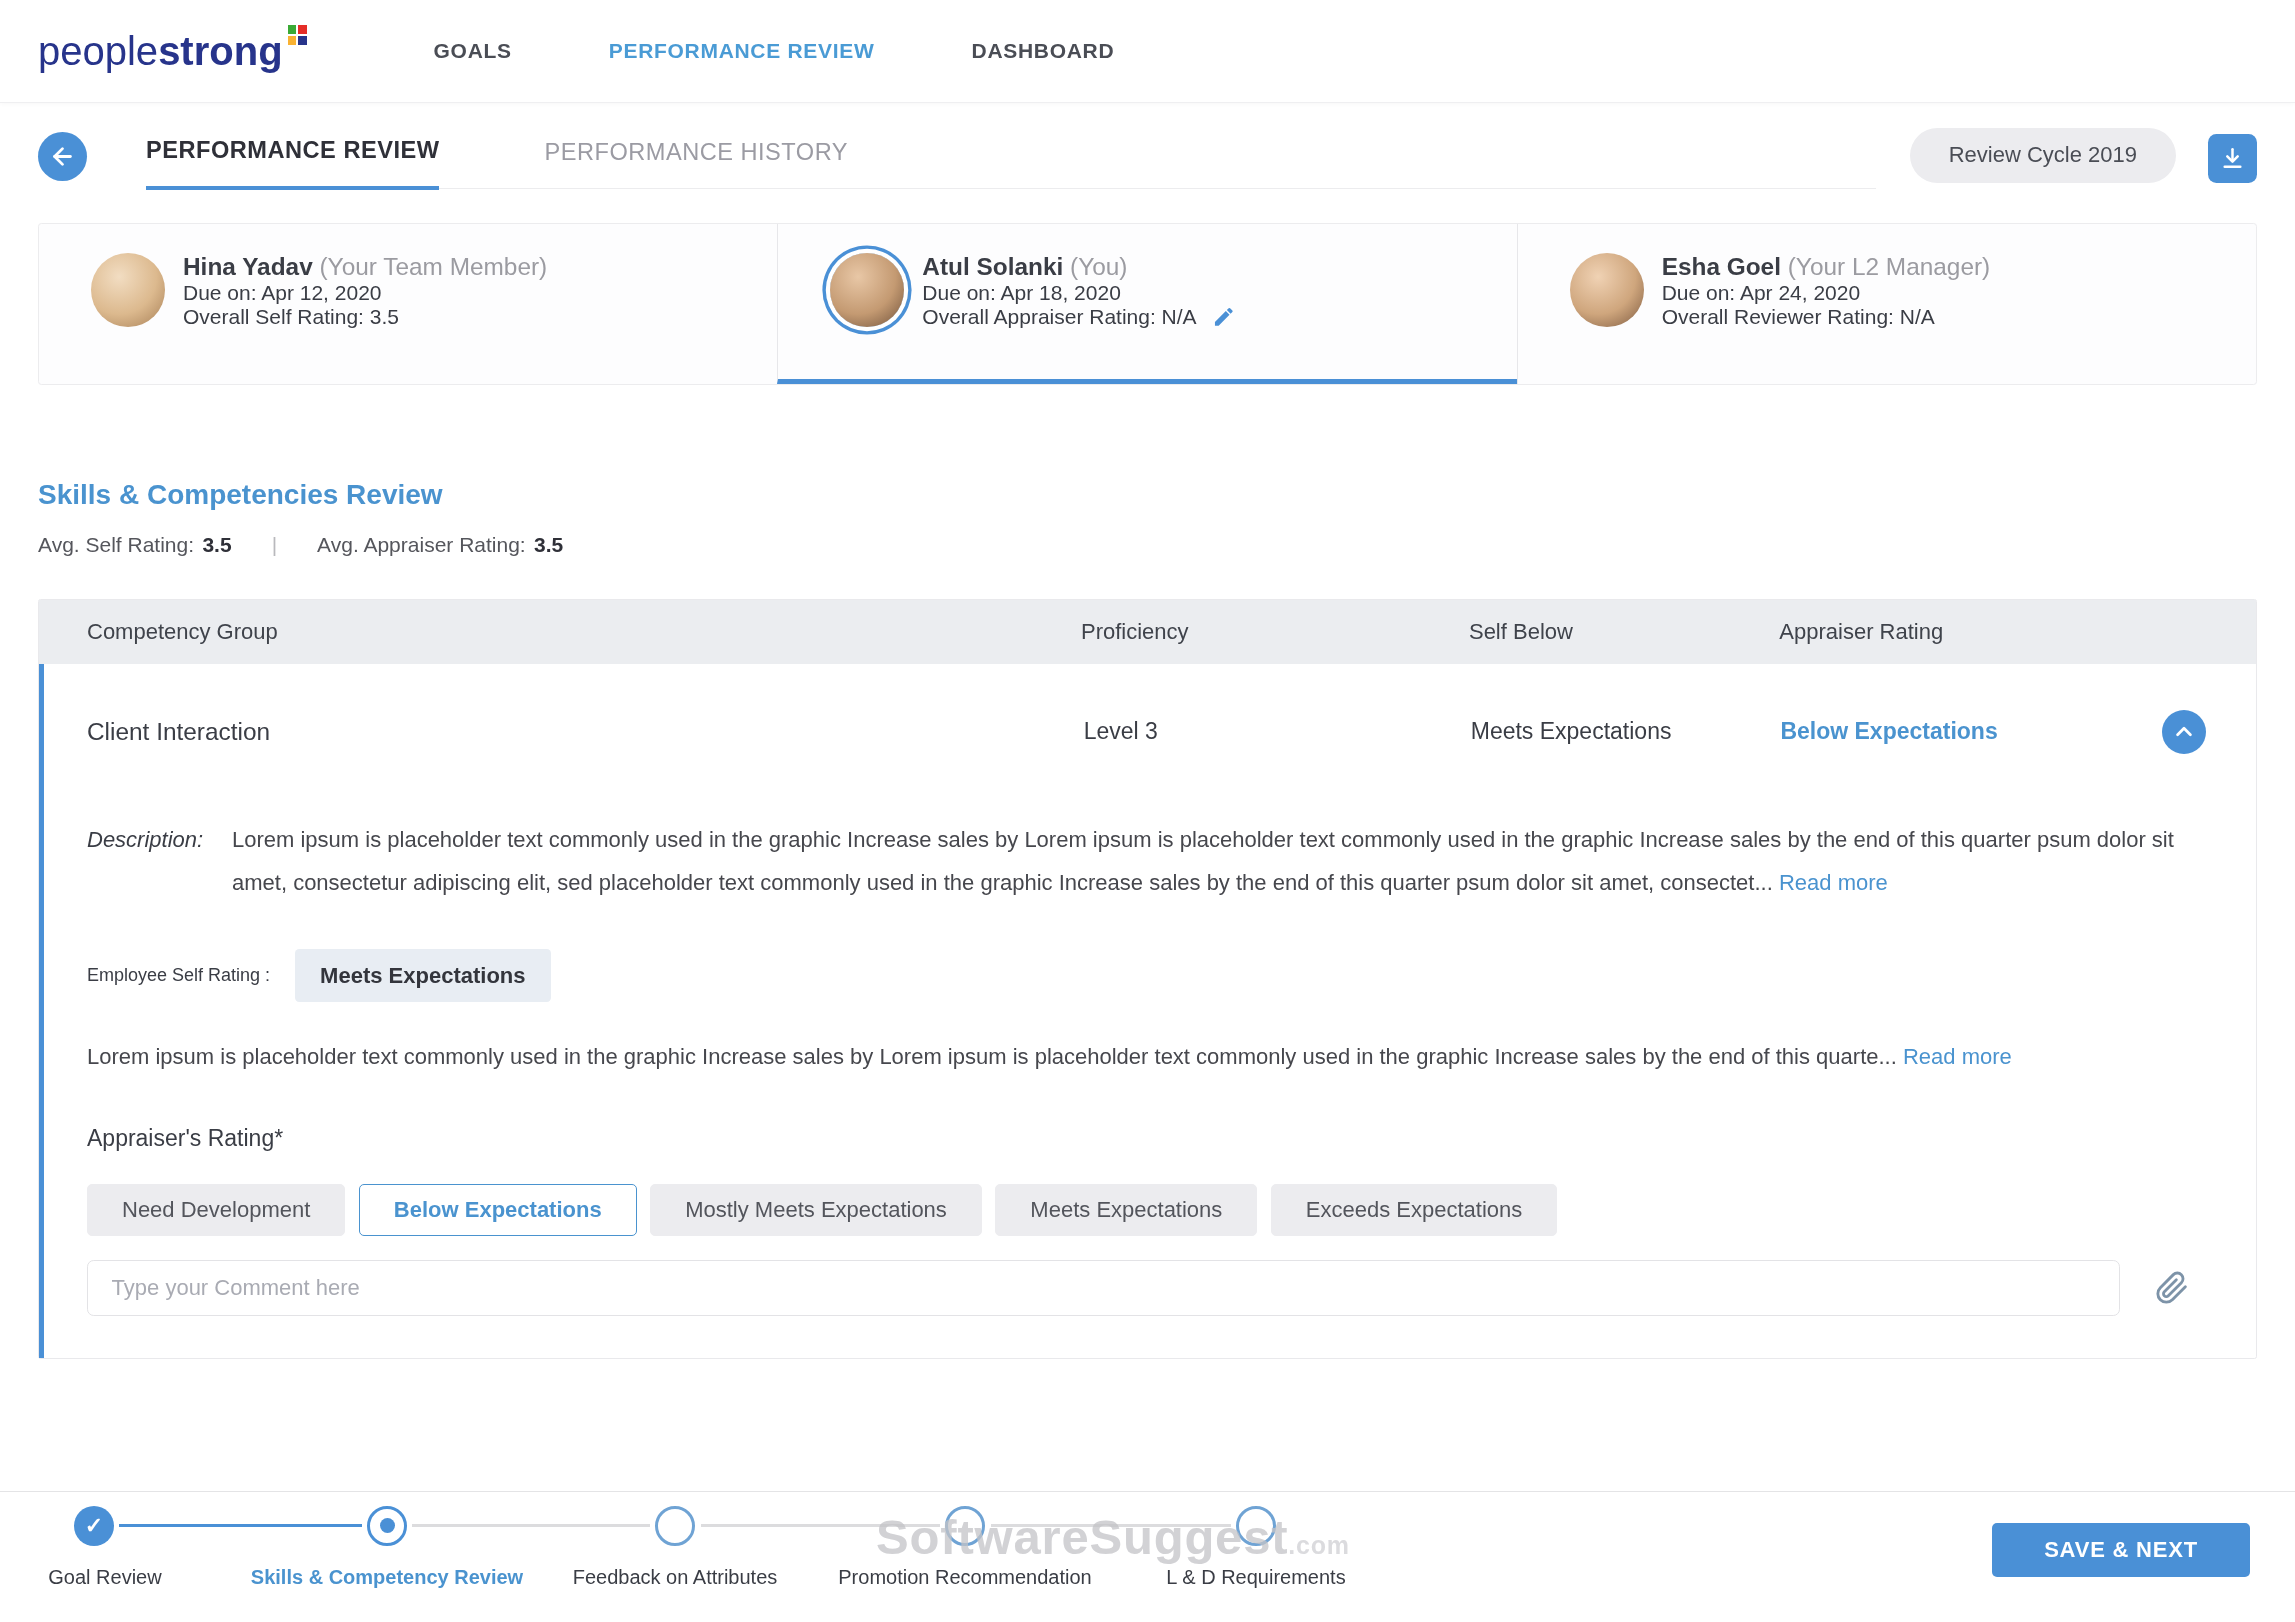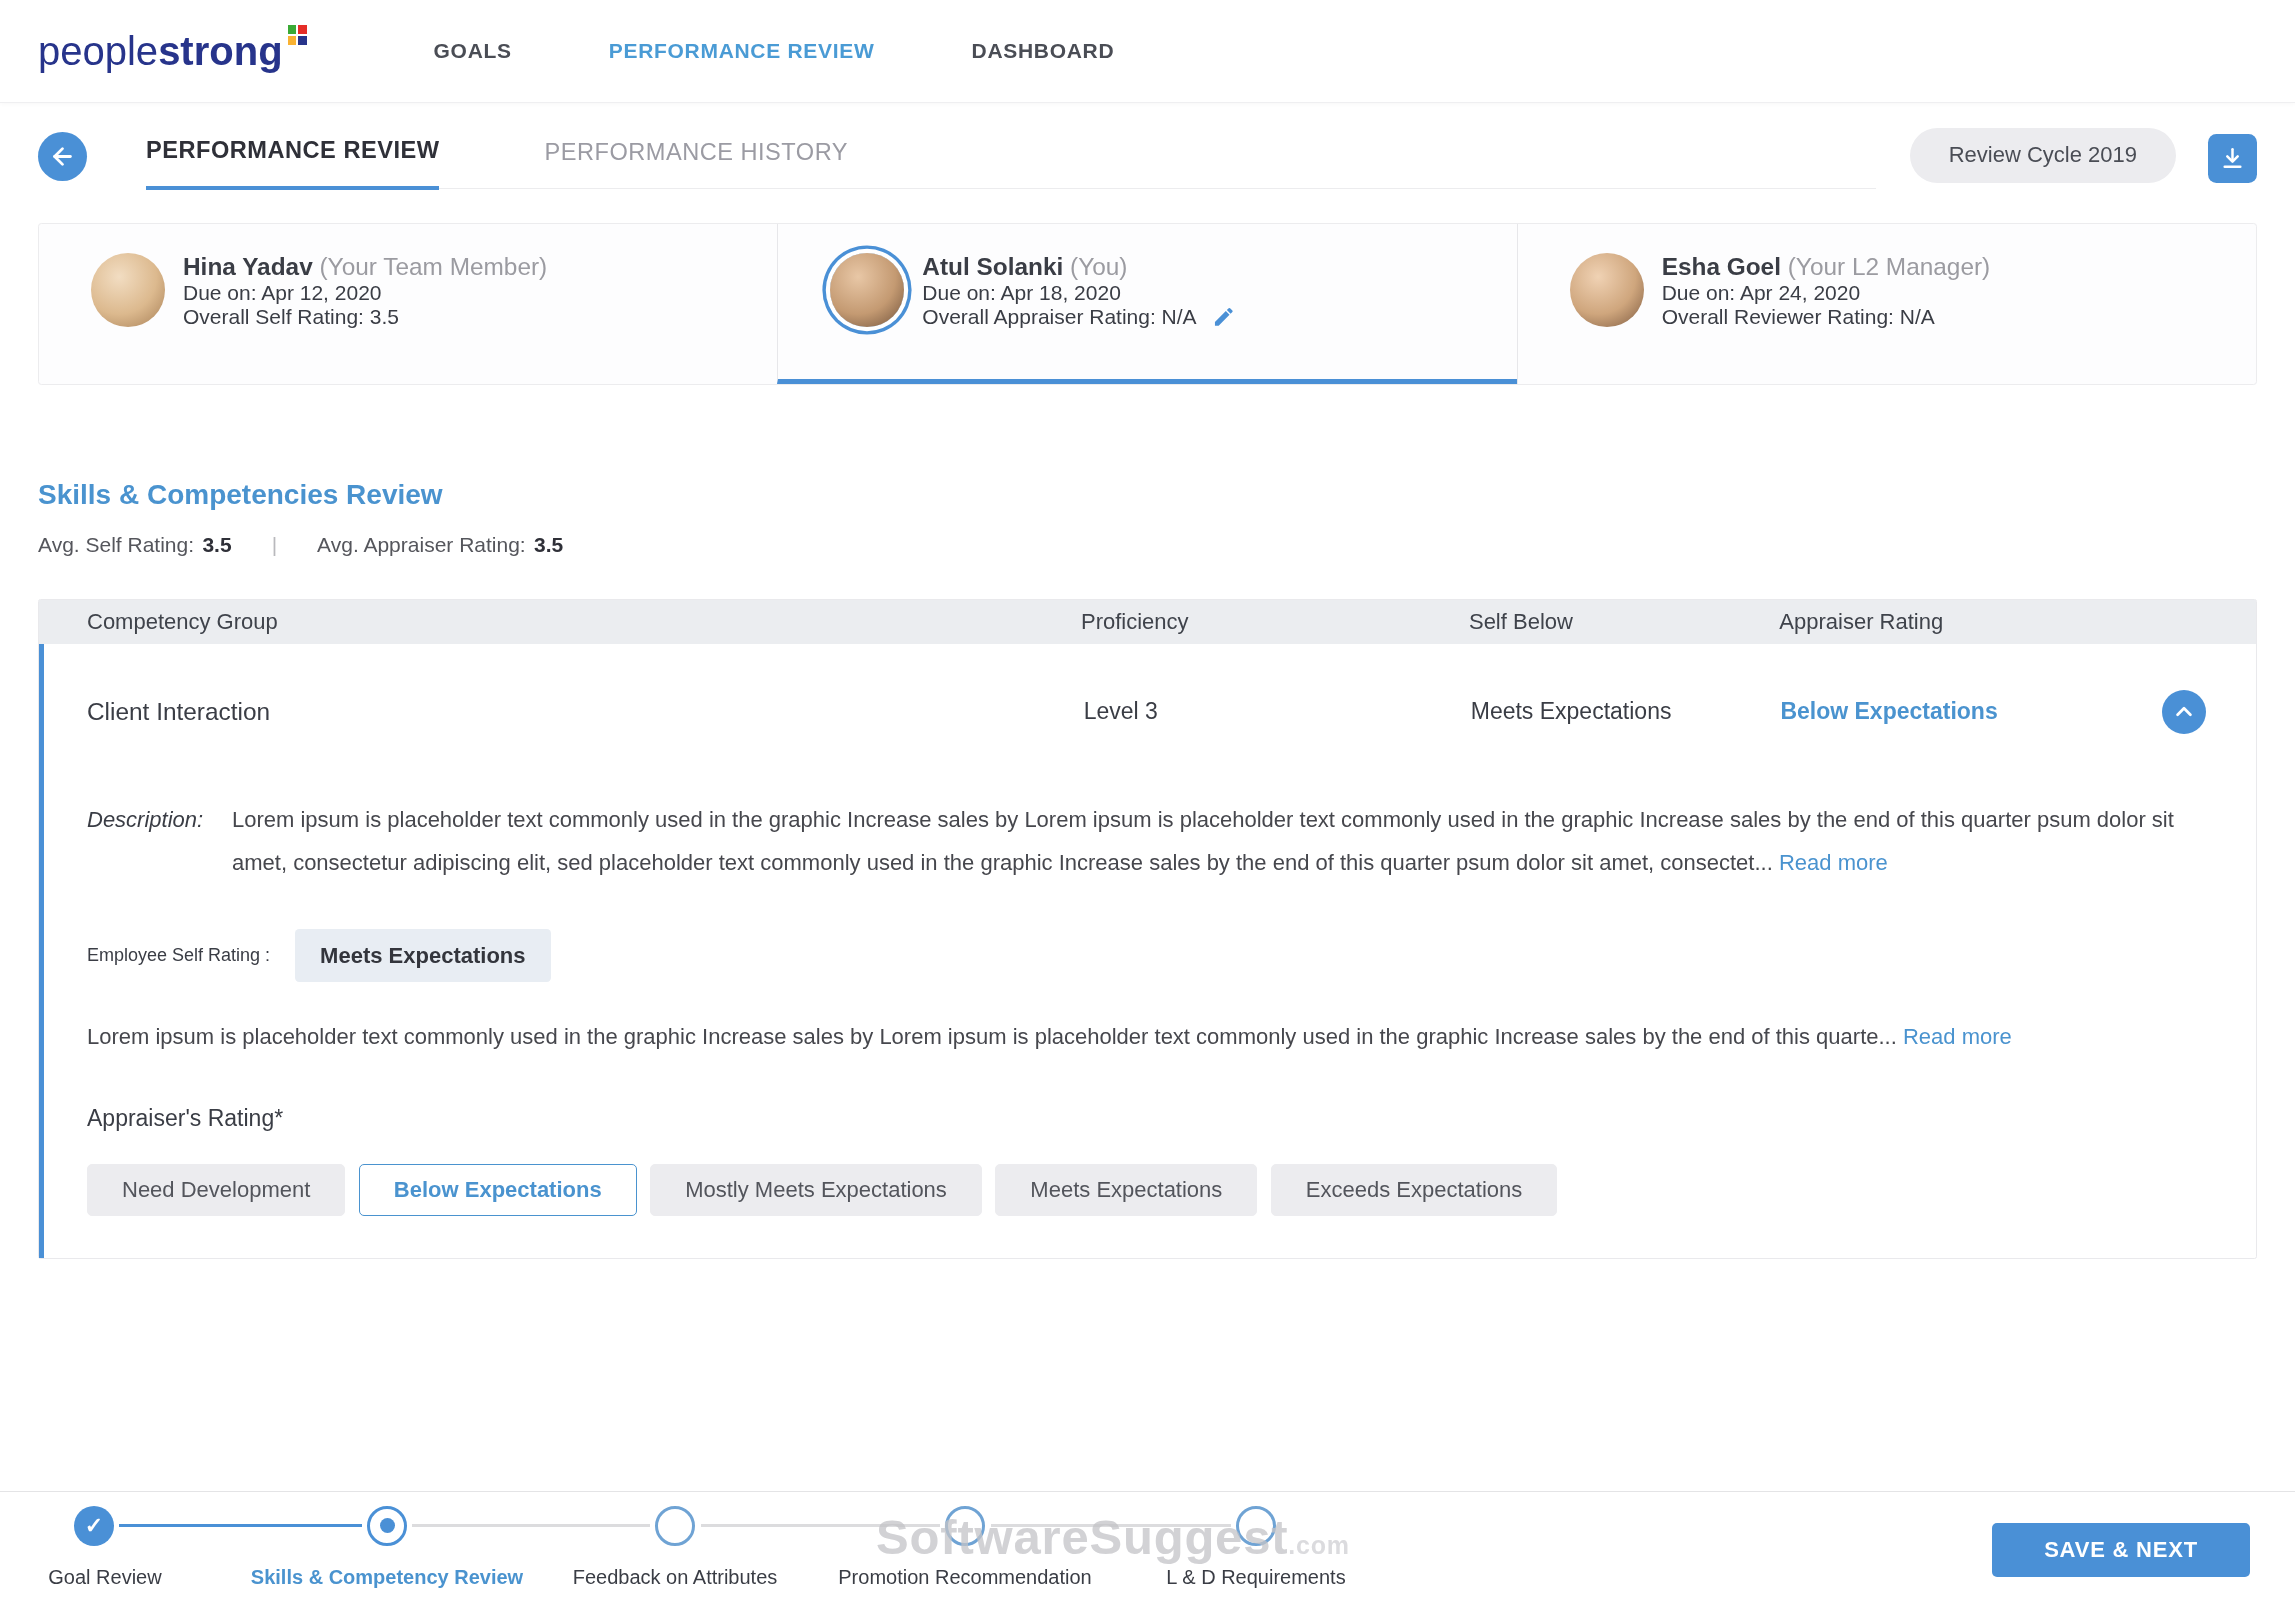--- a/index.html
+++ b/index.html
@@ -57,21 +57,21 @@
 
   
   .section-title { margin:94px 38px 0; font-size:28px; font-weight:700; color:#4a93cf; }
   .avg-line { margin:22px 38px 0; font-size:21px; color:#55565c; display:flex; align-items:center; }
   .avg-line b { color:#2f3038; margin-left:8.4px; }
   .avg-sep { margin:0 40px; color:#b9b9bd; }
 
   
   .panel { margin:42px 38px 0; border:0.8px solid #e9e9ec; border-radius:2.5px; background:#fff; }
   .thead, .trow { display:grid; grid-template-columns:47% 17.5% 14% 15% 1fr; align-items:center; }
-  .thead { background:#ebedf0; height:44px; font-size:22px; color:#3f434b; }
+  .thead { background:#ebedf0; height:64px; font-size:22px; color:#3f434b; }
   .thead > div:first-child { padding-left:48px; }
   .rowwrap { border-left:5px solid #4a90d6; }
   .trow { height:135px; font-size:23px; color:#3a3d45; }
   .trow .cell-competency { padding-left:43px; font-size:24.4px; }
   .trow .cell-appraiser { color:#4a93cf; font-weight:700; }
   .collapse-btn { width:44px; height:44px; border-radius:50%; background:#4a90d6; justify-self:center;
     display:flex; align-items:center; justify-content:center; cursor:pointer; }
 
   
   .detail { padding:0 67px 42px 43px; }
@@ -240,20 +240,26 @@
       <div class="appr-label">Appraiser's Rating*</div>
 
       <div class="pills">
         <div class="pill">Need Development</div>
         <div class="pill sel">Below Expectations</div>
         <div class="pill">Mostly Meets Expectations</div>
         <div class="pill">Meets Expectations</div>
         <div class="pill">Exceeds Expectations</div>
       </div>
 
+      <div class="input-row">
+        <input class="comment-input" type="text" placeholder="Type your Comment here" style="">
+        <svg class="clip" width="34" height="34" viewBox="0 0 24 24" fill="none" stroke="#7d93a8" stroke-width="2" stroke-linecap="round" stroke-linejoin="round">
+            <path d="M21.44 11.05l-9.19 9.19a6 6 0 0 1-8.49-8.49l9.19-9.19a4 4 0 0 1 5.66 5.66l-9.2 9.19a2 2 0 0 1-2.83-2.83l8.49-8.48"></path>
+          </svg>
+      </div>
     </div>
   </div>
 </div>
 
 <div class="bottombar">
   <div class="watermark"><span>SoftwareSuggest</span><span class="wm-suffix">.com</span></div>
 
   <div class="sline done" style="left:119px; width:243px;"></div>
   <div class="sline" style="left:412px; width:238px;"></div>
   <div class="sline" style="left:701px; width:239px;"></div>

